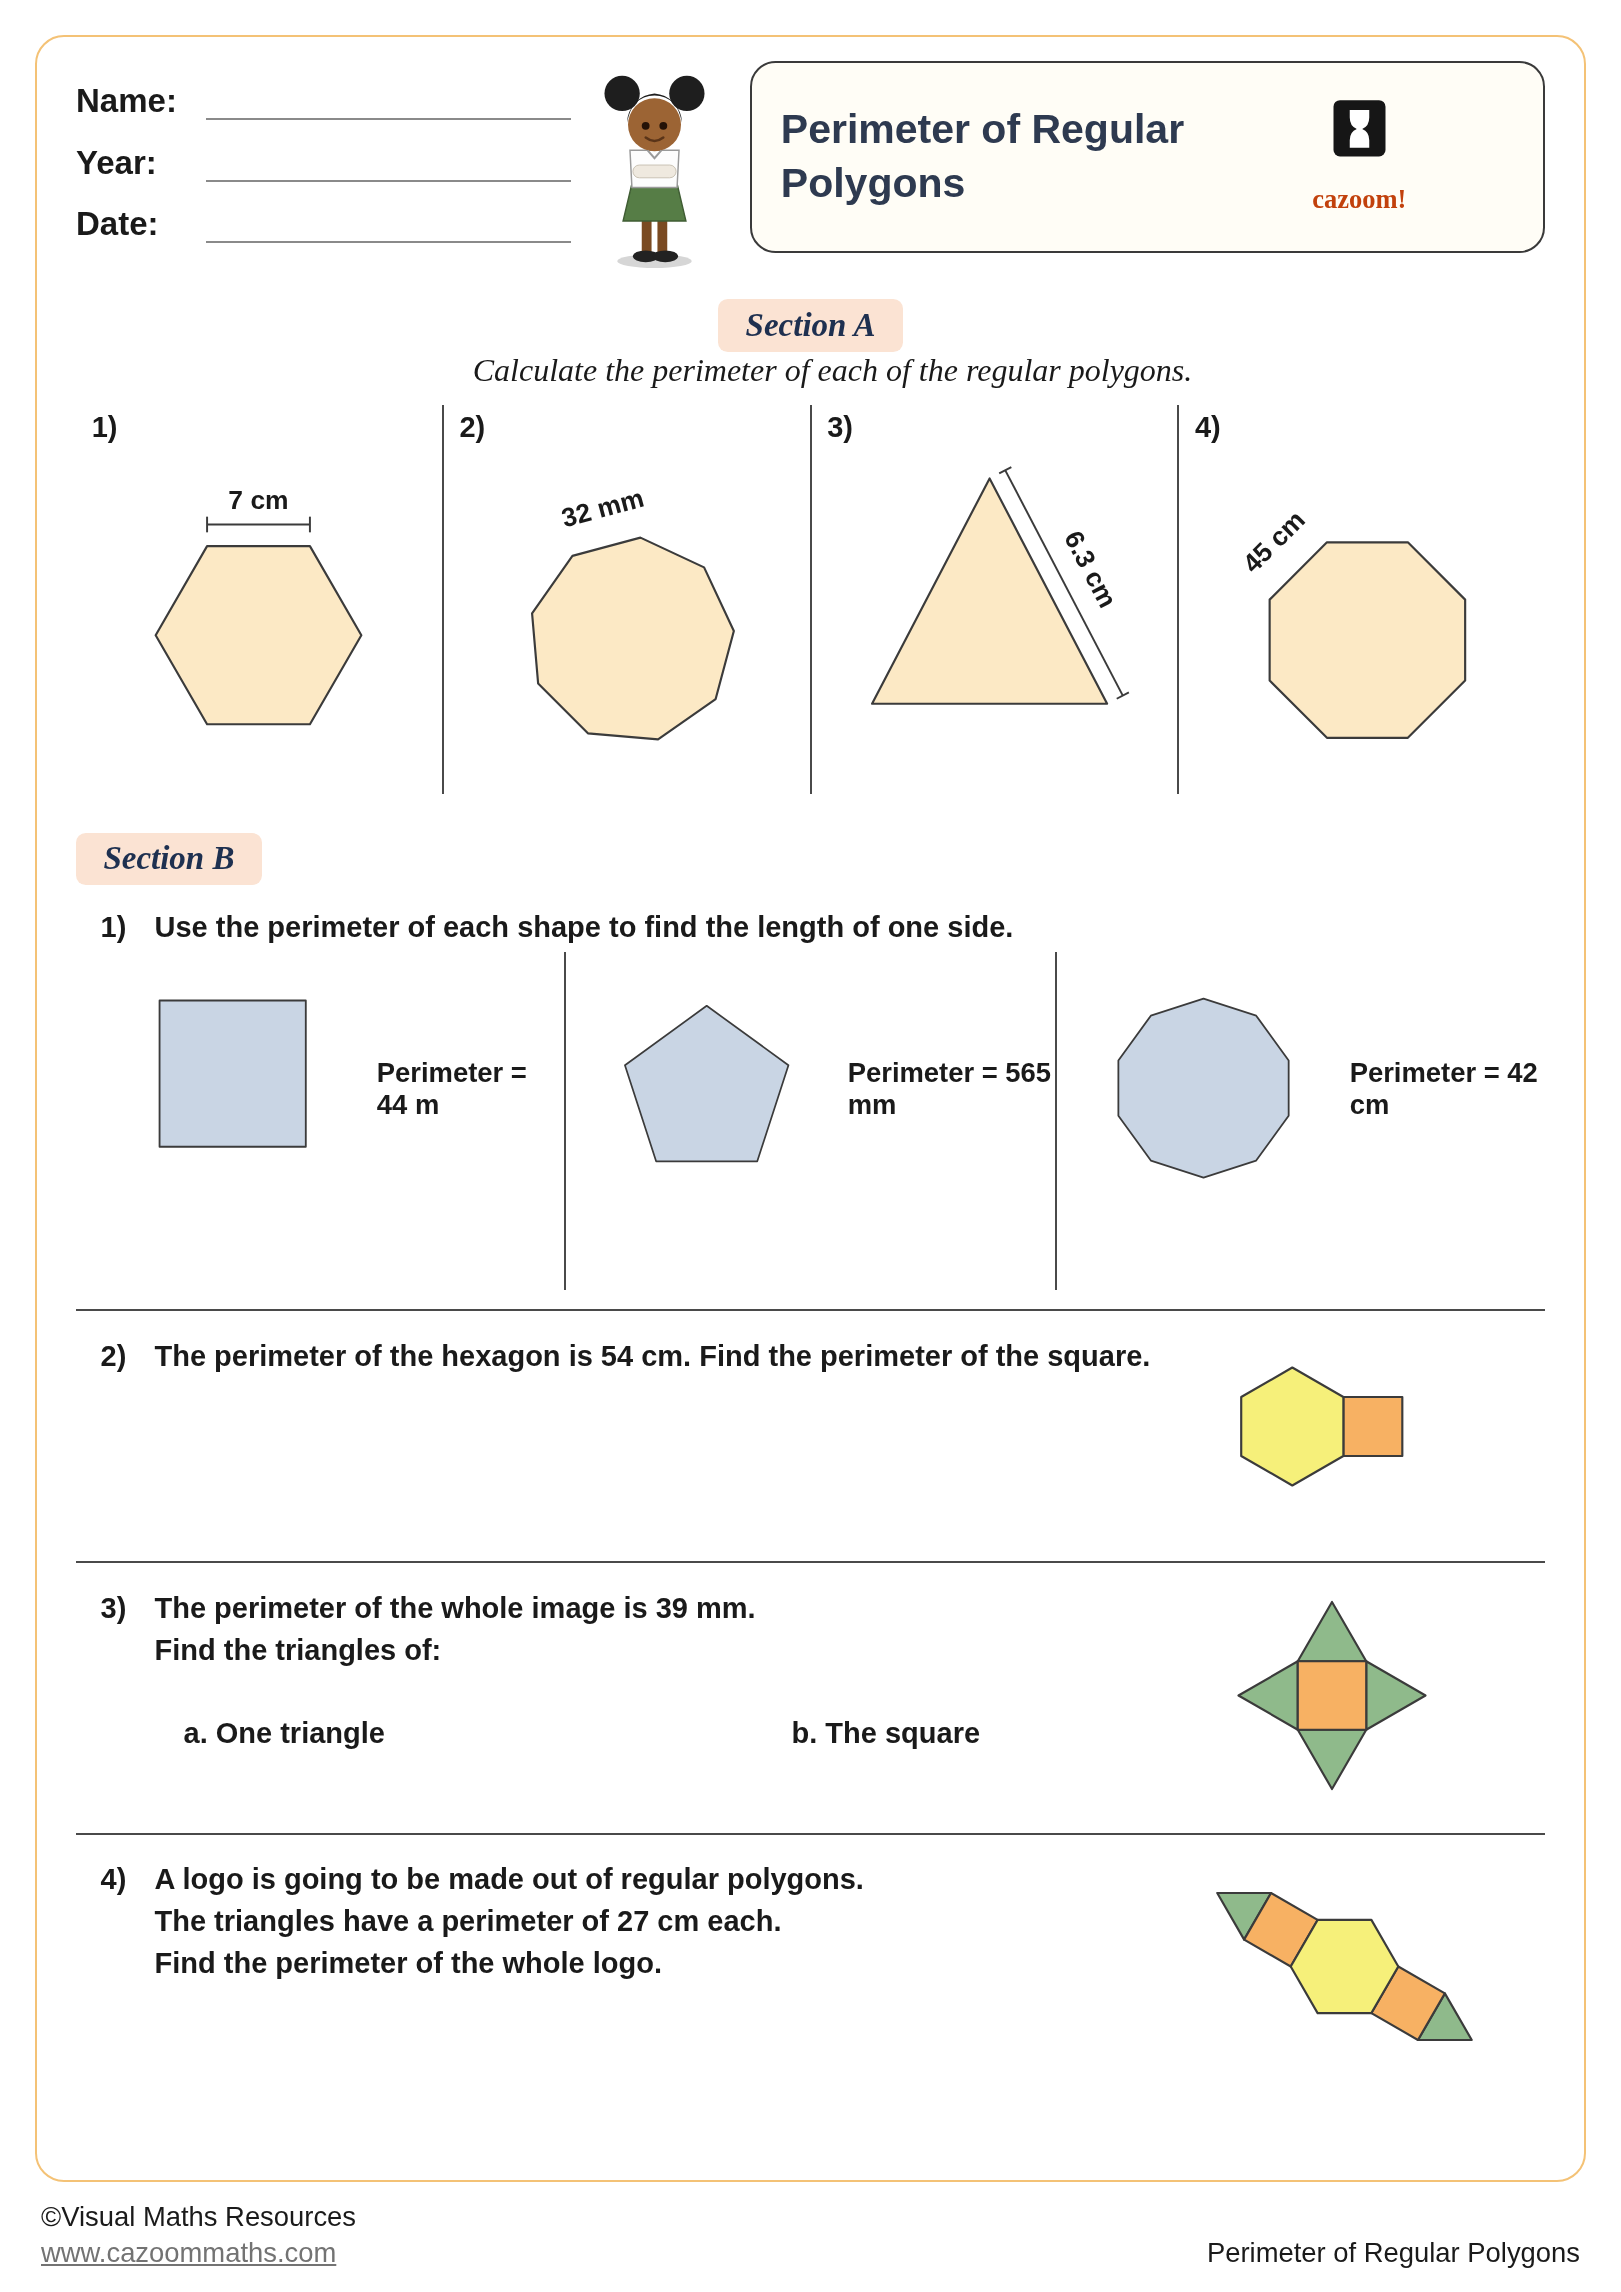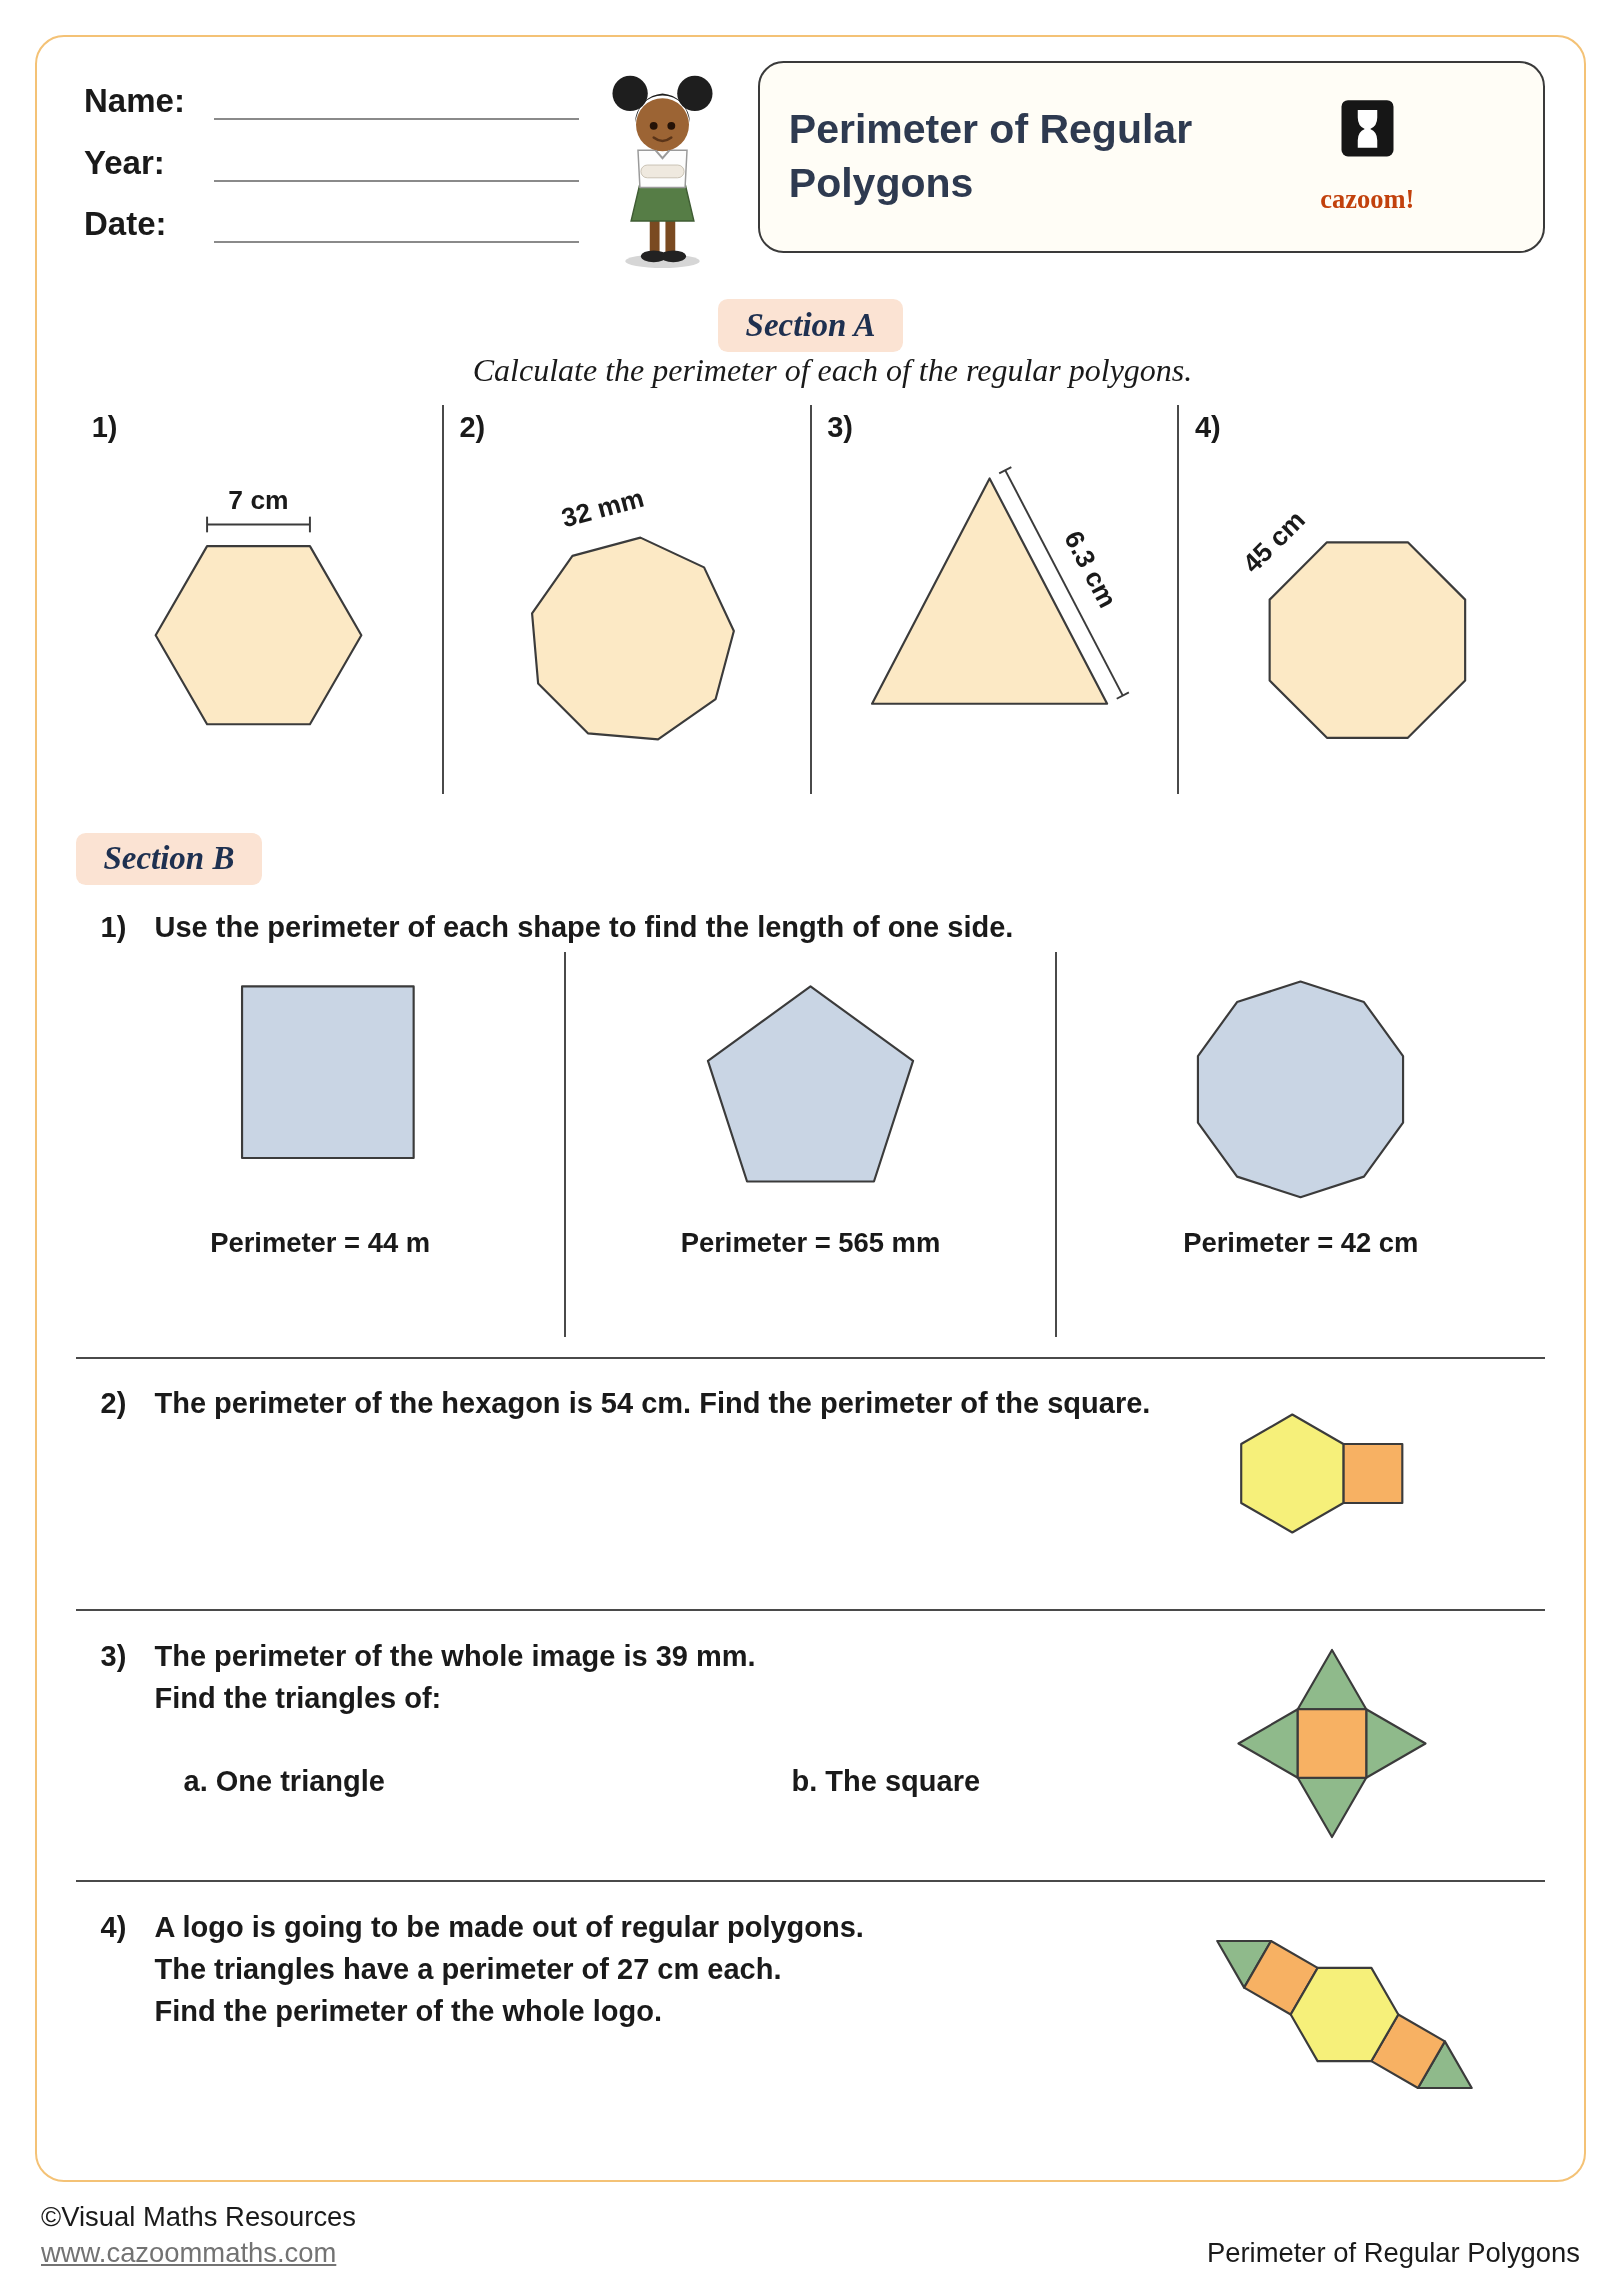--- a/index.html
+++ b/index.html
@@ -7,21 +7,21 @@
     width:1621px;height:2293px;position:relative;background:#ffffff;
     font-family:"Liberation Sans",sans-serif;color:#222;
   }
   .frame{
     position:absolute;left:35px;top:35px;width:1551px;height:2147px;
     border:2.9px solid #F4C276;border-radius:29px;box-sizing:border-box;
     padding:23.5px 39px;background:#fff;
   }
   
   .header{display:flex;}
-  .fields{width:495px;padding-top:21.6px;margin-left:8px;}
+  .fields{width:495px;padding-top:21.6px;}
   .field{display:flex;align-items:flex-end;margin-bottom:23.5px;}
   .field-label{font-size:33px;font-weight:bold;width:120px;color:#1a1a1a;}
   .field-line{flex:1;border-bottom:2px solid #8a8a8a;height:35px;margin-left:9.8px;}
   .character{width:167px;display:flex;justify-content:center;padding-top:3.9px;}
   .title-box{
     flex:1;margin-left:11.8px;border:2.9px solid #3a3a3a;border-radius:25.5px;
     background:#FFFDF6;display:flex;align-items:center;padding:15.7px 29px;
     height:192px;box-sizing:border-box;
   }
   .title{flex:1;font-size:41px;font-weight:bold;color:#2E3A50;line-height:1.3;max-width:510px;}
@@ -38,21 +38,21 @@
   
   .row-a{display:flex;margin-top:15.7px;}
   .col-a{flex:1;position:relative;height:389px;display:flex;justify-content:center;}
   .col-a + .col-a{border-left:2px solid #4a4a4a;}
   .num{position:absolute;top:5.9px;left:15.7px;font-size:29px;font-weight:bold;color:#1a1a1a;}
   
   .badge-b{margin-top:39px;}
   .q1-head{margin-top:25.5px;display:flex;font-size:29px;font-weight:bold;padding-left:24.5px;color:#1a1a1a;}
   .q-num{display:inline-block;width:54px;flex:none;}
   .row-b{display:flex;margin-top:7.8px;}
-  .col-b{flex:1;display:flex;flex-direction:column;align-items:center;padding-bottom:78px;justify-content:center;}
+  .col-b{flex:1;display:flex;flex-direction:row;align-items:center;padding-bottom:78px;justify-content:center;}
   .col-b + .col-b{border-left:2px solid #4a4a4a;}
   .perim{font-size:27.4px;font-weight:bold;margin-top:15.7px;color:#1a1a1a;}
   hr.rule{border:none;border-top:2px solid #4a4a4a;margin:19.6px 0;}
   .q-row{display:flex;}
   .q-body{flex:1;font-size:29px;font-weight:bold;line-height:1.45;padding:3.9px 0 0 24.5px;color:#1a1a1a;}
   .q-line{display:flex;}
   .indent{padding-left:54px;}
   .options{padding-left:83px;margin-top:41px;display:flex;}
   .opt-a{display:inline-block;width:608px;}
   .q2-block{min-height:211px;}

